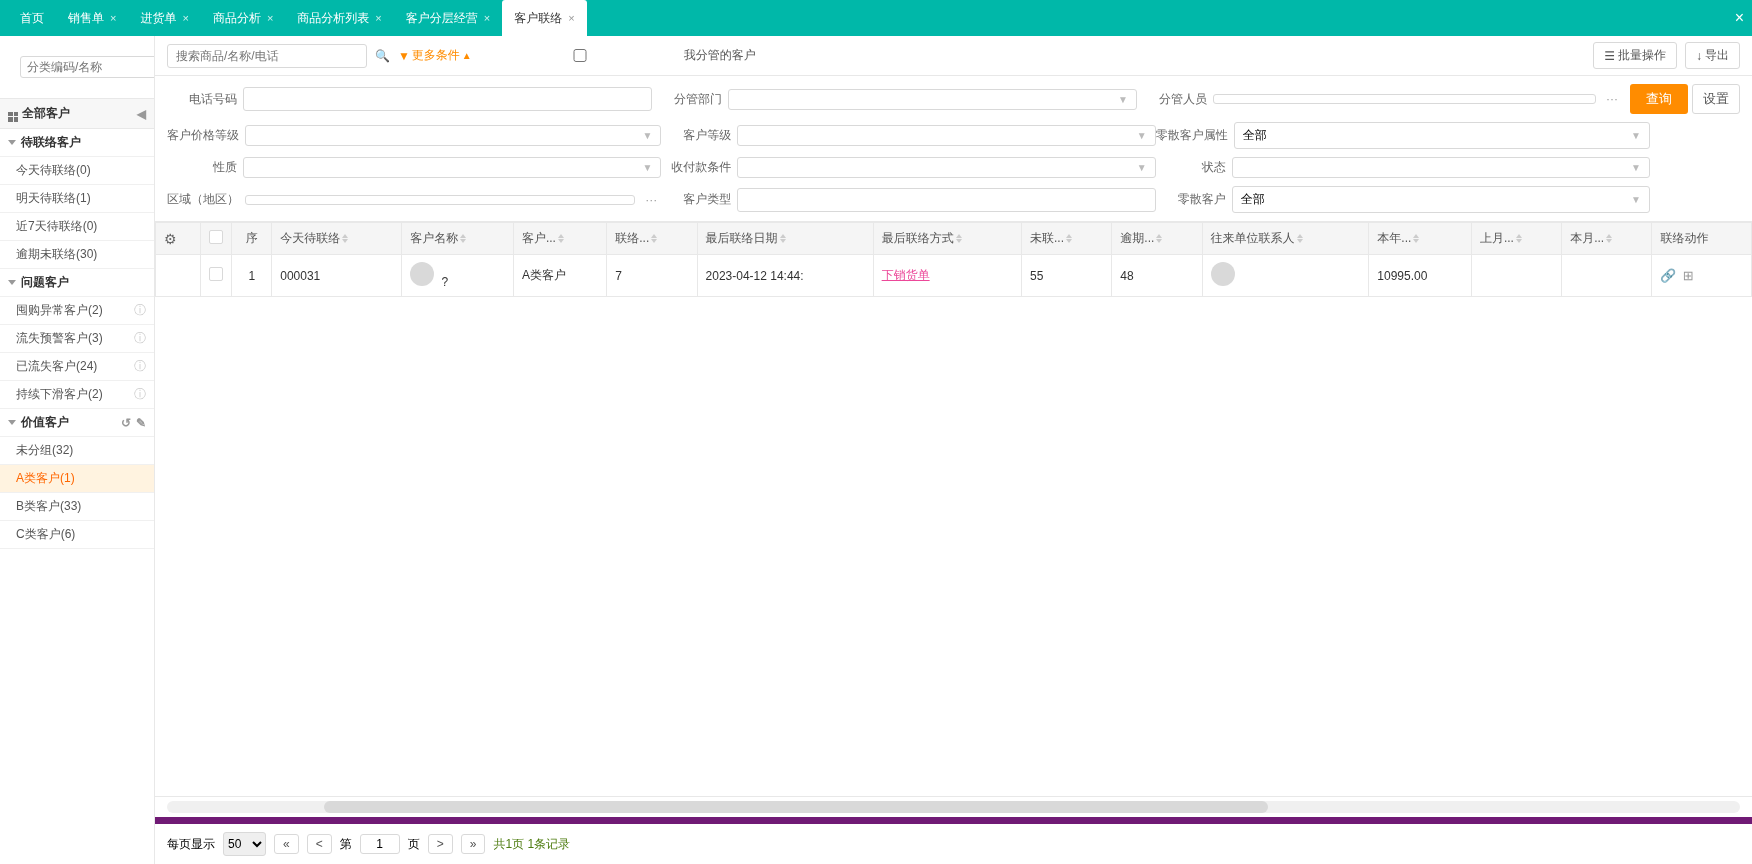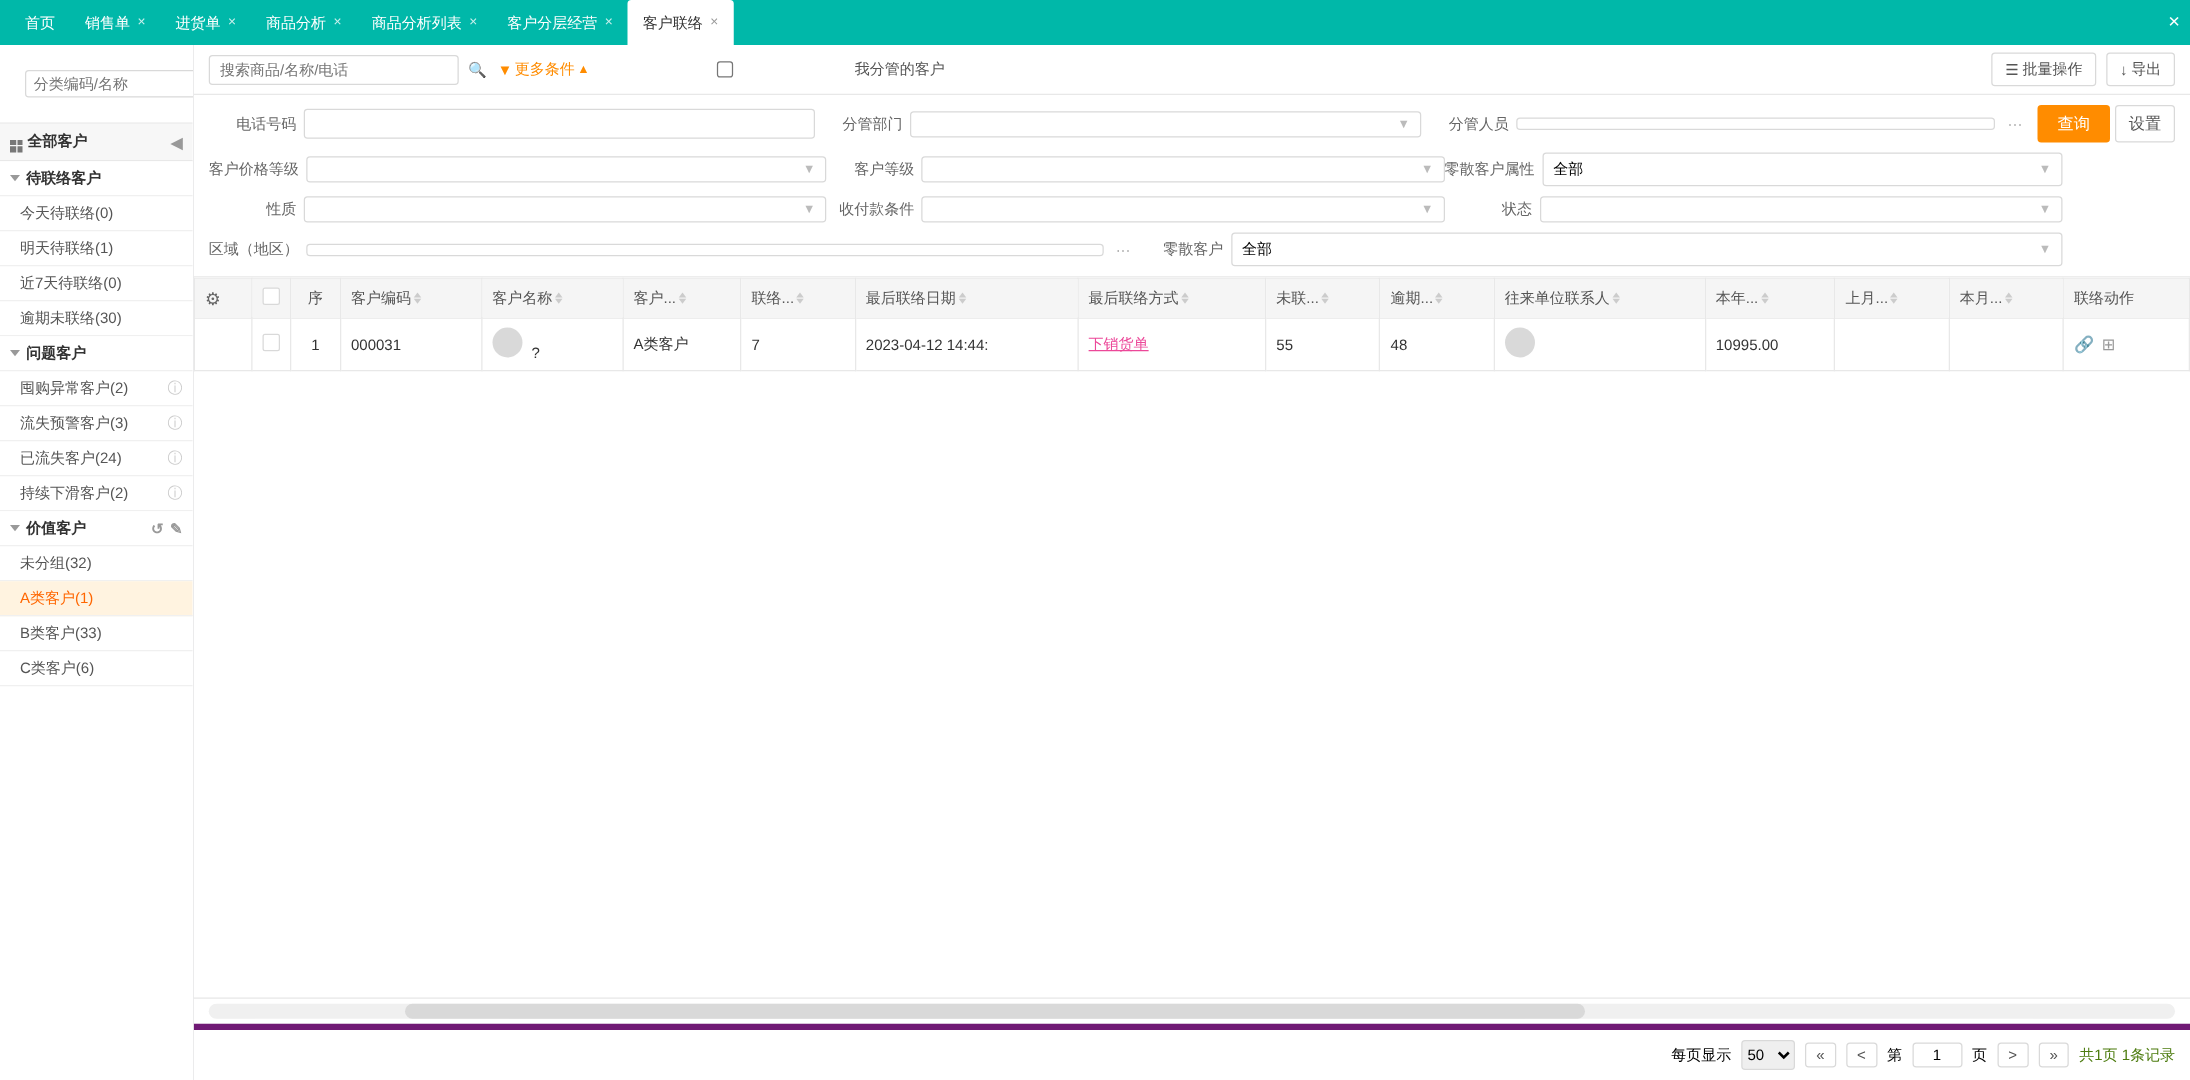--- a/index.html
+++ b/index.html
@@ -66,21 +66,21 @@
     .col-actions { display: flex; gap: 6px; }
     .link-text { color: #ec4899; text-decoration: underline; cursor: pointer; }
     .th-gear { background: #f5f5f5; border: 1px solid #e8e8e8; padding: 7px 8px; text-align: center; position: sticky; top: 0; z-index: 1; }
     .th-check { width: 30px; }
     .col-number { width: 40px; text-align: center; }
 
     
     .scroll-bar-area { background: #fff; border-top: 1px solid #e8e8e8; padding: 4px 12px; }
 
     
-    .pagination { display: flex; align-items: center; justify-content: flex-end; padding: 8px 12px; background: #fff; border-top: 5px solid #701a75; gap: 8px; }
+    .pagination { display: flex; align-items: center; padding: 8px 12px; background: #fff; border-top: 7px solid #701a75; gap: 8px; }
     .page-size-select { border: 1px solid #d9d9d9; border-radius: 3px; padding: 3px 0; }
     .page-btn { border: 1px solid #d9d9d9; background: #fff; padding: 2px 8px; border-radius: 3px; cursor: pointer; color: #555; }
     .page-btn:disabled { color: #ccc; cursor: not-allowed; }
     .page-input { border: 1px solid #d9d9d9; border-radius: 3px; padding: 2px 6px; width: 40px; text-align: center; }
     .total-info { color: #4d7c0f; }
     .avatar-placeholder { width: 24px; height: 24px; background: #d9d9d9; border-radius: 50%; display: inline-block; }
 
     .th-sort { display: flex; align-items: center; gap: 2px; }
     .sort-arrows { display: flex; flex-direction: column; gap: 1px; }
     .sort-up { width: 0; height: 0; border-left: 3px solid transparent; border-right: 3px solid transparent; border-bottom: 4px solid #ccc; }
@@ -316,20 +316,24 @@
 
         <div class="filter-row">
           <div class="filter-cell">
             <span class="filter-label">区域（地区）</span>
             <div class="filter-select" style="flex:1;">
               <span class="filter-select-text"></span>
             </div>
             <span class="dots-btn">···</span>
           </div>
           <div class="filter-cell">
+            <span class="filter-label">客户类型</span>
+            <input class="filter-input" type="text" style="">
+          </div>
+          <div class="filter-cell">
             <span class="filter-label">零散客户</span>
             <div class="filter-select" style="flex:1;">
               <span>全部</span>
               <span class="caret">▼</span>
             </div>
           </div>
           <div style="width:90px;"></div>
         </div>
       </div>
 
@@ -339,21 +343,21 @@
             <tr>
               <th class="th-gear">
                 <span class="gear-icon">⚙</span>
               </th>
               <th class="th-check">
                 <span class="checkbox-custom"></span>
               </th>
               <th style="text-align:center;">序</th>
               <th>
                 <div class="th-sort">
-                    <span>客户编码</span>
+                    <span>今天待联络</span>
                     <div class="sort-arrows">
                       <div class="sort-up"></div>
                       <div class="sort-down"></div>
                     </div>
                   </div>
               </th>
               <th>
                 <div class="th-sort">
                     <span>客户名称</span>
                     <div class="sort-arrows">

